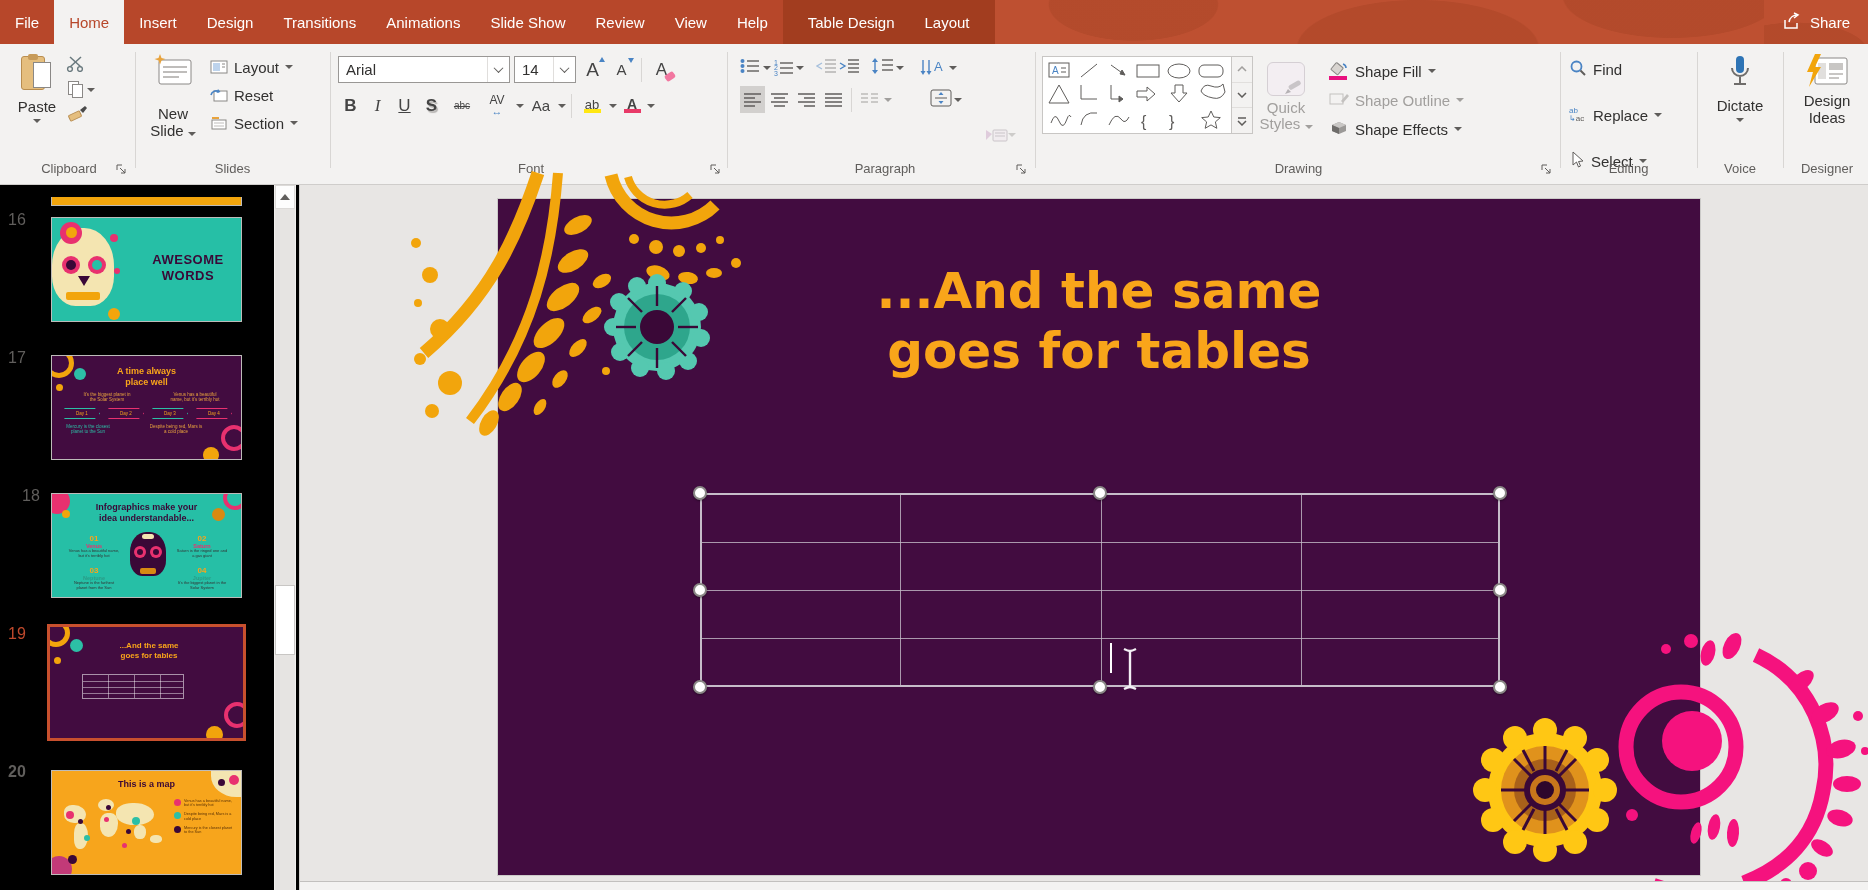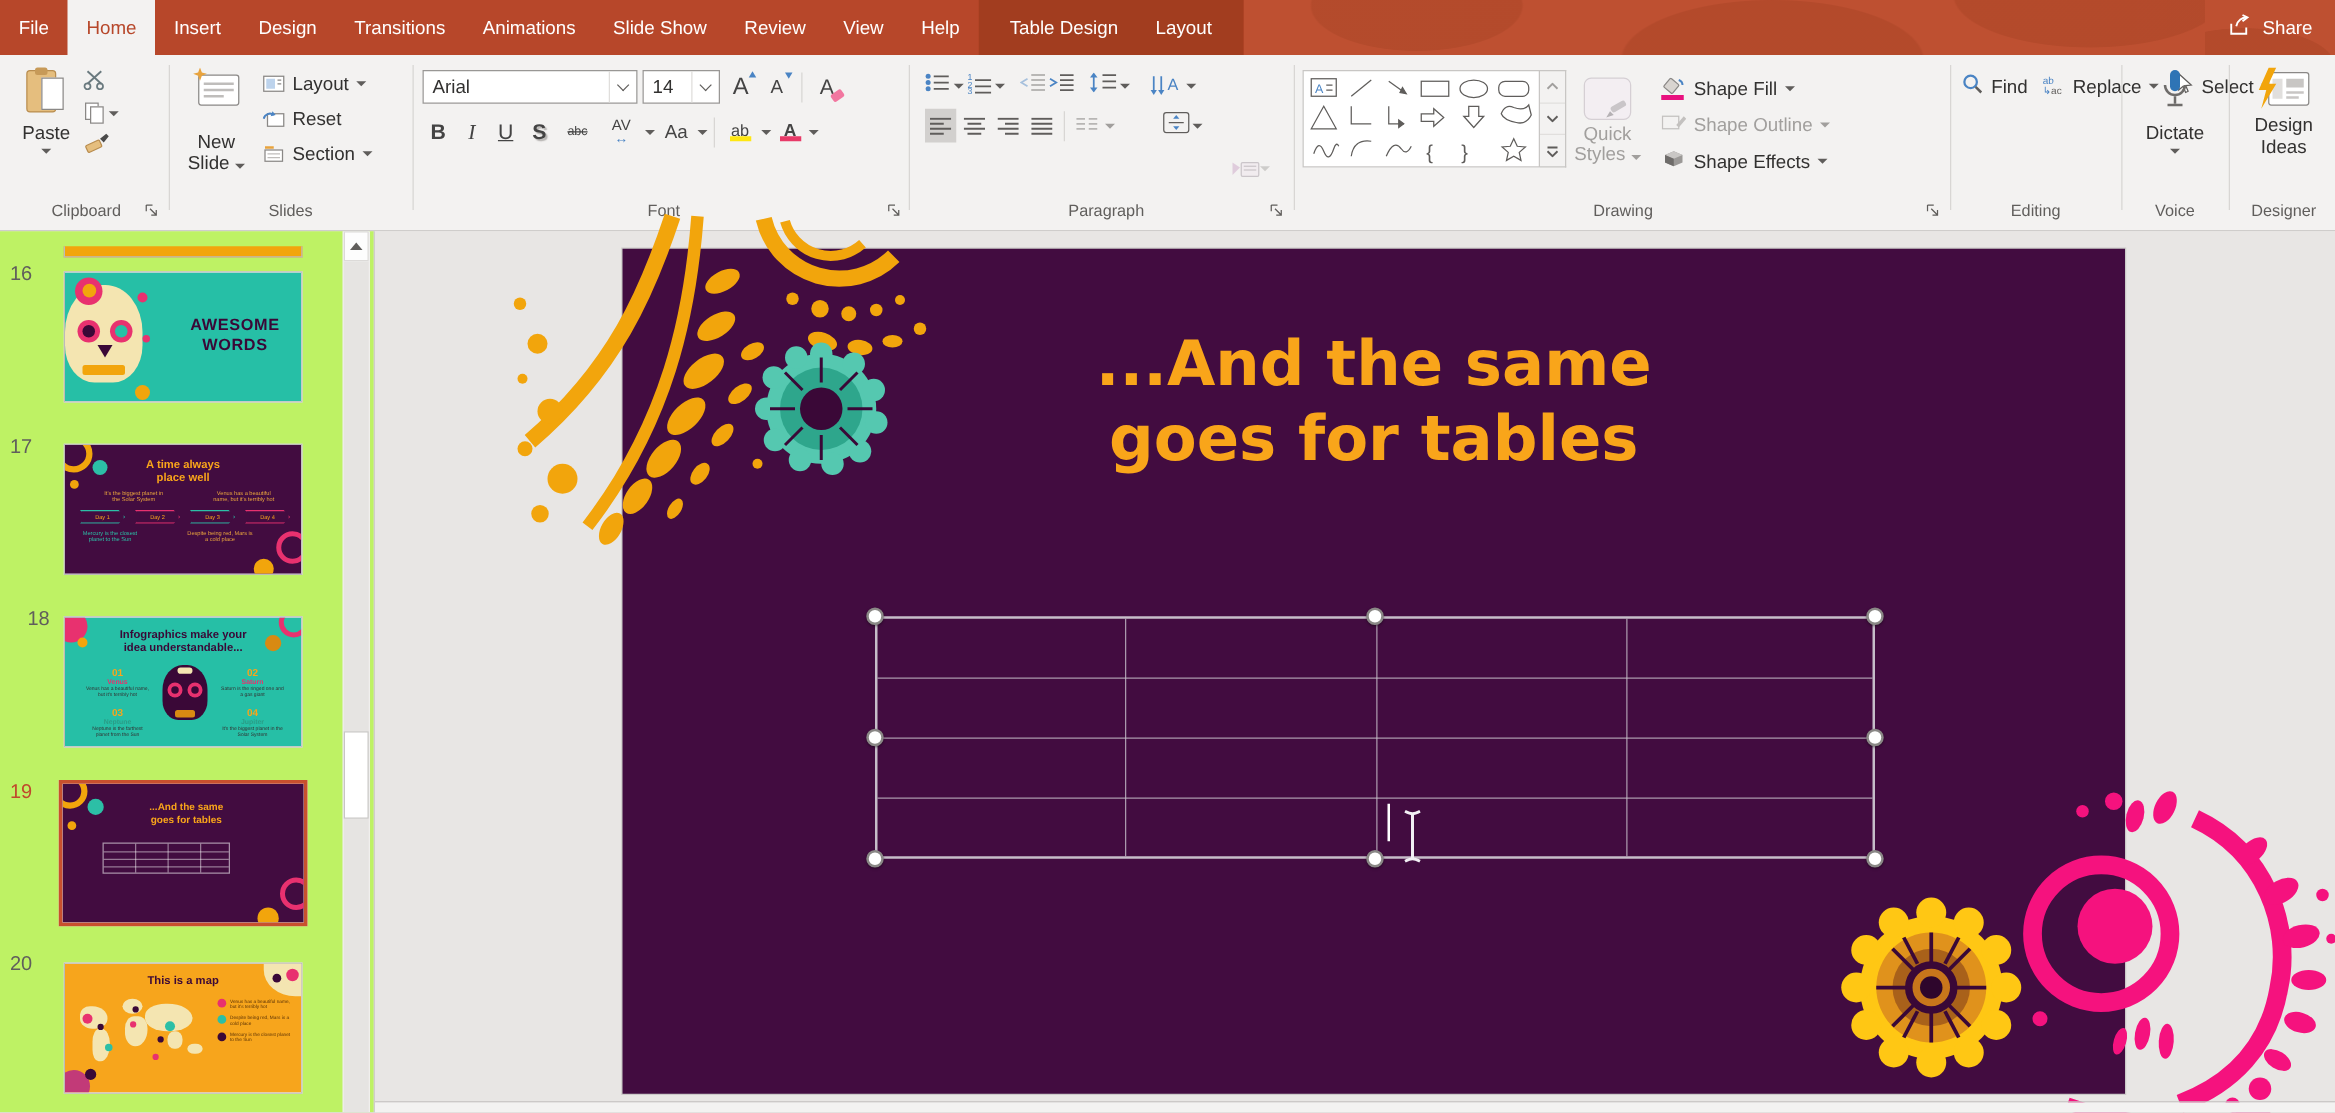--- a/index.html
+++ b/index.html
@@ -43,21 +43,21 @@
   .swatchbar { display:block; width:17px; height:4px; margin-top:-2px; }
   .vline-sm { width:1px; height:24px; background:#D8D6D4; margin:0 3px; }
 
   
   .shapebox { background:#fff; border:1px solid #C8C6C4; width:190px; height:78px; }
   .shapescroll { width:21px; height:78px; border:1px solid #C8C6C4; border-left:none; display:flex; flex-direction:column; }
   .shapescroll > div { flex:1; display:flex; align-items:center; justify-content:center; border-bottom:1px solid #E1DFDD; }
   .shapescroll > div:last-child { border-bottom:none; }
 
   
-  .panel { position:absolute; left:0; top:185px; width:299px; height:705px; background:#bef264; }
+  .panel { position:absolute; left:0; top:185px; width:299px; height:705px; background:#000000; }
   .panel-divider { position:absolute; left:299px; top:185px; width:1px; height:705px; background:#D0CECC; }
   .slide-num { position:absolute; left:8px; width:28px; text-align:left; font-size:16px; color:#605E5C; }
   .slide-num.sel { color:#C0492C; }
   .thumb { position:absolute; left:51px; width:191px; height:105px; background:#fff; border:1px solid #BDBBB9; overflow:hidden; }
   .thumb.sel-border { left:47px; width:199px; height:117px; border:3px solid #C8502E; }
   .thumb-inner { position:relative; width:100%; height:100%; overflow:hidden; }
 
   
   .vscroll { position:absolute; left:274px; top:185px; width:22px; height:705px; background:#F0EFED; }
   .vscroll .upbtn { position:absolute; left:1px; top:0; width:20px; height:24px; background:#FDFDFD; border:1px solid #DCDAD8; display:flex; align-items:center; justify-content:center; }
@@ -529,21 +529,21 @@
       <span class="launcher">
         <svg width="12" height="12" viewBox="0 0 12 12">
             <path d="M1 1 h5 M1 1 v5" stroke="#5f5d5b" fill="none"></path>
             <path d="M4 4 l5 5 M9 5 v4 h-4" stroke="#5f5d5b" fill="none"></path>
           </svg>
       </span>
     </div>
     <div class="gdiv" style="left:1560px;"></div>
 
     <div class="group" style="left:1565px; width:127px;">
-      <div style="display:flex; flex-direction:row; gap:4px; padding-top:8px;">
+      <div style="display:flex; flex-direction:column; gap:20px; padding-top:8px;">
         <div class="smallbtn">
           <span>
             <svg width="18" height="18" viewBox="0 0 18 18">
                 <circle cx="7.5" cy="7.5" r="5" fill="none" stroke="#4A84C4" stroke-width="1.8"></circle>
                 <line x1="11.5" y1="11.5" x2="16" y2="16" stroke="#5f5d5b" stroke-width="2"></line>
               </svg>
           </span>
           <span>Find</span>
         </div>
         <div class="smallbtn">
@@ -713,21 +713,21 @@
             <div class="mh" style="top:18px;"></div>
           <div class="mv" style="left:25px;"></div>
             <div class="mv" style="left:51px;"></div>
             <div class="mv" style="left:77px;"></div>
         </div>
         <div class="abs dot" style="right:-7px; bottom:10px; width:26px; height:26px; border:4px solid #E8316F; background:transparent;"></div>
         <div class="abs dot" style="right:20px; bottom:-5px; width:17px; height:17px; background:#F2A50C;"></div>
       </div>
     </div>
 
-    <div class="slide-num" style="top:578px;">20</div>
+    <div class="slide-num" style="top:578px;font-weight:bold;">20</div>
     <div class="thumb" style="top:585px;">
       <div class="thumb-inner" style="background:#F7A51C;">
         <div class="abs" style="left:0; top:8px; width:100%; text-align:center; color:#3A0837; font-weight:800; font-size:9px;">This is a map</div>
         <div class="abs" style="left:8px; top:24px; width:110px; height:66px;">
           <div class="abs" style="left:4px; top:10px; width:22px; height:18px; background:#F4E5B1; border-radius:40% 60% 50% 50%;"></div>
           <div class="abs" style="left:14px; top:28px; width:14px; height:26px; background:#F4E5B1; border-radius:45% 55% 60% 40%;"></div>
           <div class="abs" style="left:38px; top:4px; width:16px; height:12px; background:#F4E5B1; border-radius:50%;"></div>
           <div class="abs" style="left:40px; top:18px; width:18px; height:24px; background:#F4E5B1; border-radius:40% 40% 55% 45%;"></div>
           <div class="abs" style="left:56px; top:8px; width:38px; height:22px; background:#F4E5B1; border-radius:45% 55% 50% 50%;"></div>
           <div class="abs" style="left:74px; top:30px; width:12px; height:14px; background:#F4E5B1; border-radius:45%;"></div>

